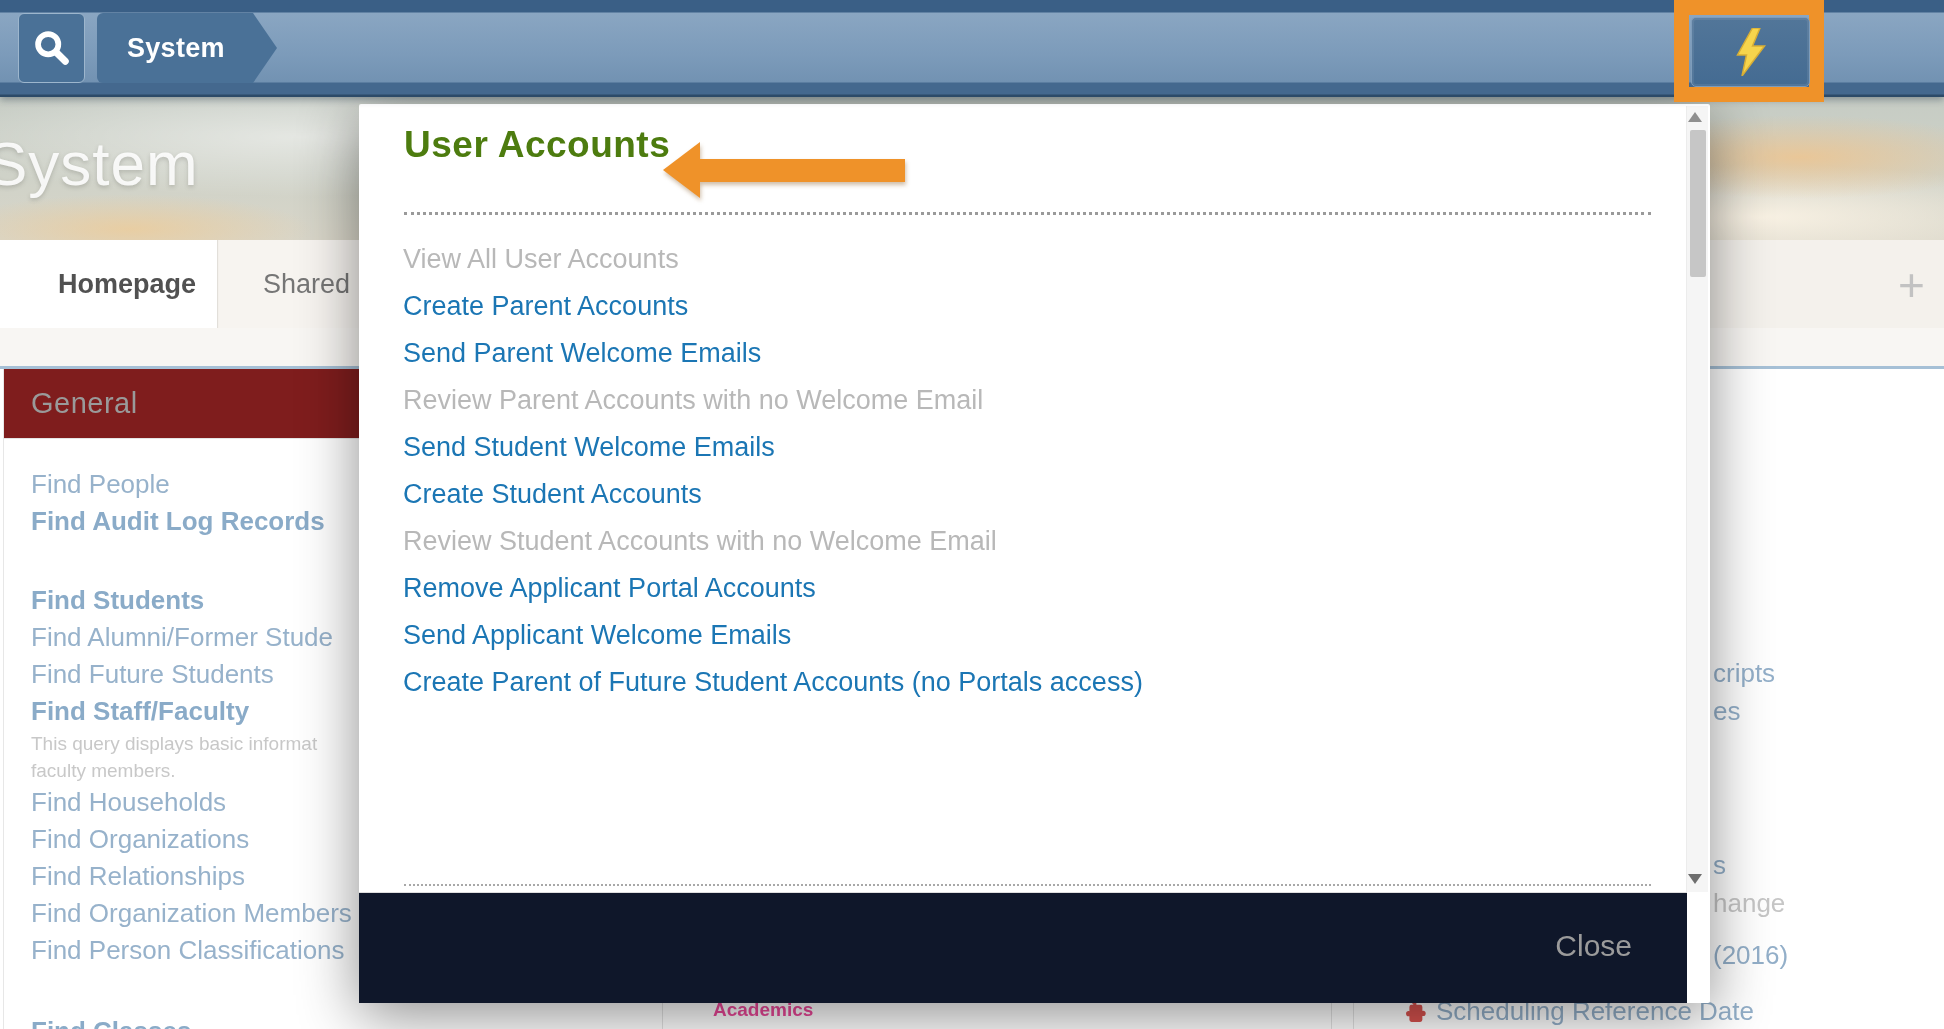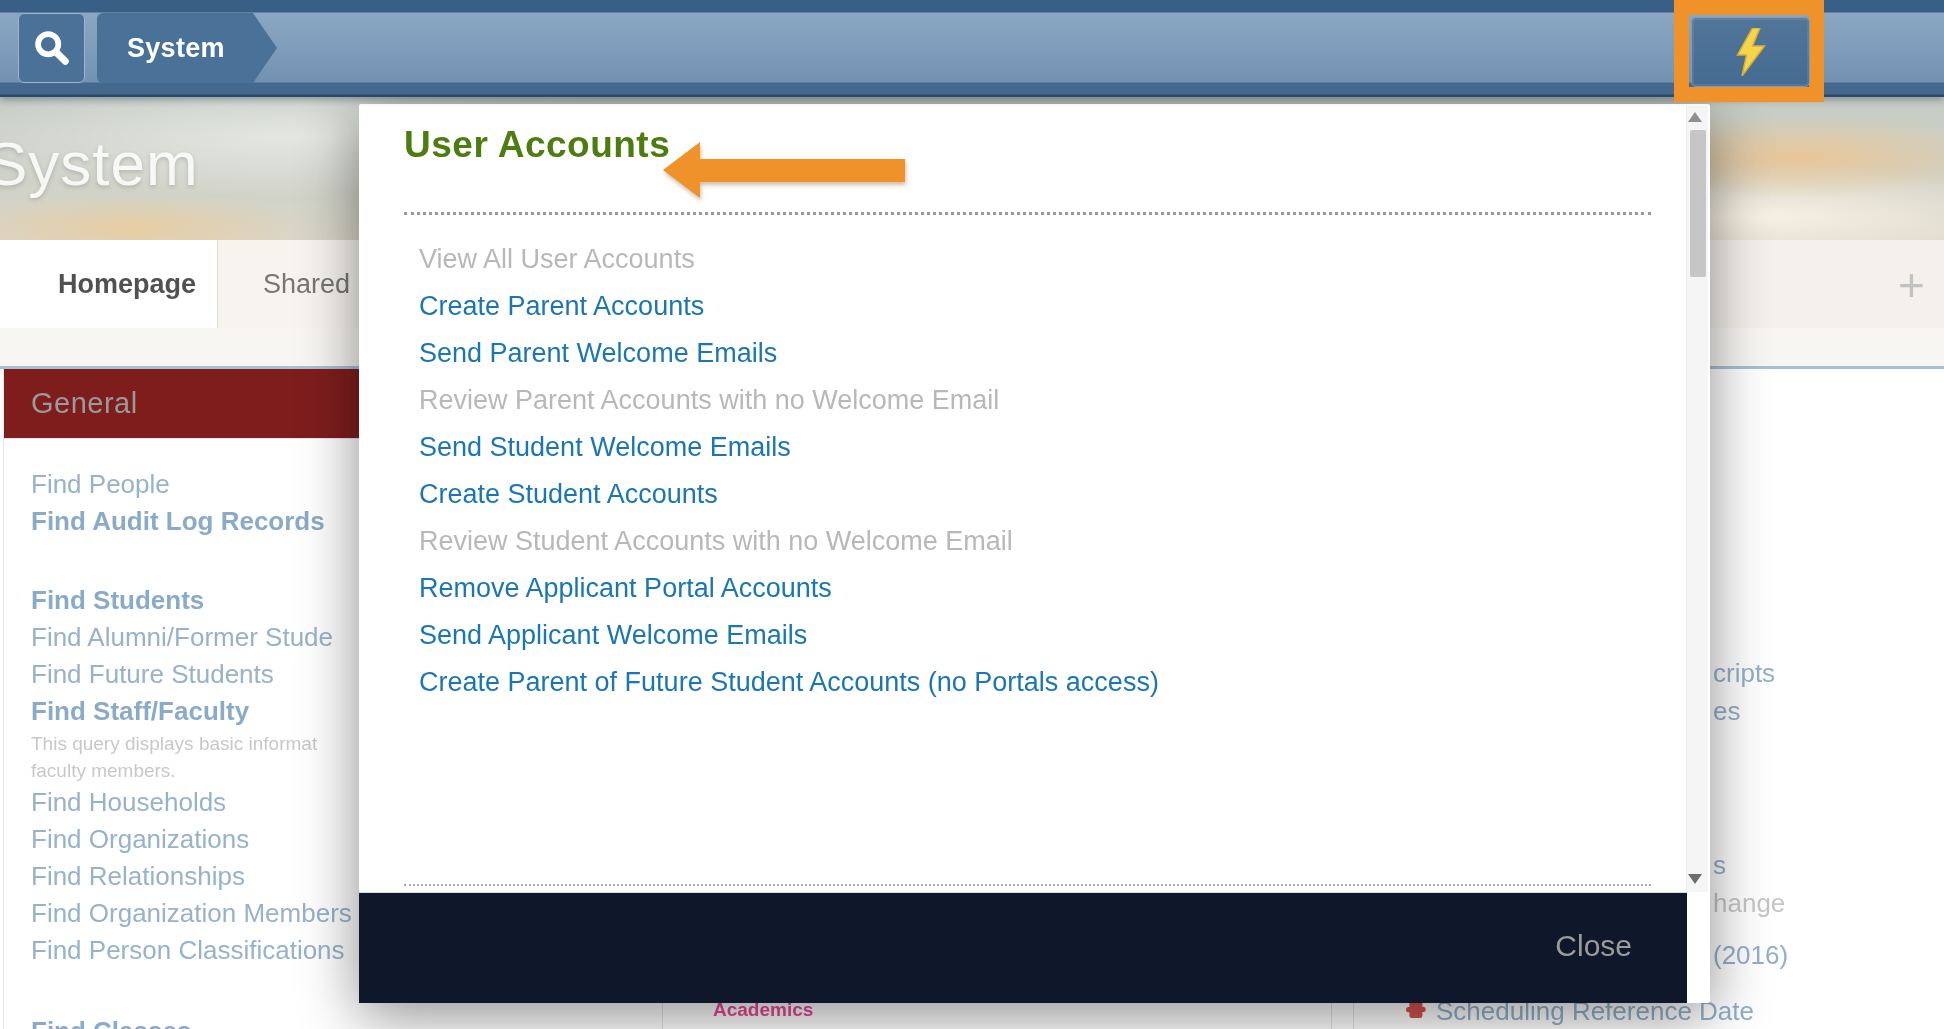--- a/index.html
+++ b/index.html
@@ -57,30 +57,30 @@
   .slink{display:block;font-size:26px;line-height:37px;color:#97b2cb;text-decoration:none;white-space:nowrap;}
   .slink.b{font-weight:bold;color:#8aabc8;}
   .slink.first{margin-bottom:42px;}
   .slink.last{margin-top:44px;}
   .snote{font-size:19px;line-height:27px;color:#c8c8c8;white-space:nowrap;}
   .vline{position:absolute;top:369px;width:1px;height:660px;background:#e3e3e3;z-index:2;}
 
   .academics{left:713px;top:999px;font-size:19px;font-weight:bold;color:#ec4899;z-index:2;}
   .frag{position:absolute;font-size:26px;color:#93afc9;z-index:2;white-space:nowrap;text-decoration:none;}
   .frag.gray{color:#c6c6c6;}
-  .sched{left:1404px;top:996px;z-index:2;display:flex;gap:8px;}
+  .sched{left:1404px;top:996px;z-index:2;display:flex;align-items:center;gap:8px;}
   .sched a{font-size:26px;color:#93afc9;text-decoration:none;white-space:nowrap;}
 
   
   .modal{left:359px;top:104px;width:1351px;height:899px;background:#fff;z-index:10;border-radius:2px;
     box-shadow:0 12px 60px rgba(0,0,0,.45);}
   .m-title{left:45px;top:20px;font-size:37px;font-weight:700;color:#4d7c0f;letter-spacing:.5px;}
   .m-title-rule{left:45px;top:108px;width:1247px;height:0;border-top:3px dotted #9a9a9a;}
   .m-bottom-rule{left:45px;top:780px;width:1247px;height:0;border-top:2px dotted #a8a8a8;}
-  .m-links{left:60px;top:132px;width:1200px;}
+  .m-links{left:44px;top:132px;width:1200px;}
   .mlink{display:block;font-size:27px;line-height:47px;color:#1b76b4;text-decoration:none;white-space:nowrap;}
   .mlink.muted{color:#b8b8b8;cursor:default;}
   .mg{}
   .mg.first{margin-top:0;}
   
   .arrow{left:304px;top:38px;width:242px;height:56px;z-index:12;filter:drop-shadow(1px 3px 2px rgba(120,70,10,.35));}
   .arrow .head{position:absolute;left:0;top:0;width:0;height:0;
     border-top:28px solid transparent;border-bottom:28px solid transparent;border-right:37px solid #ef9229;}
   .arrow .shaft{position:absolute;left:36px;top:17px;width:206px;height:23px;background:#ef9229;}
   

